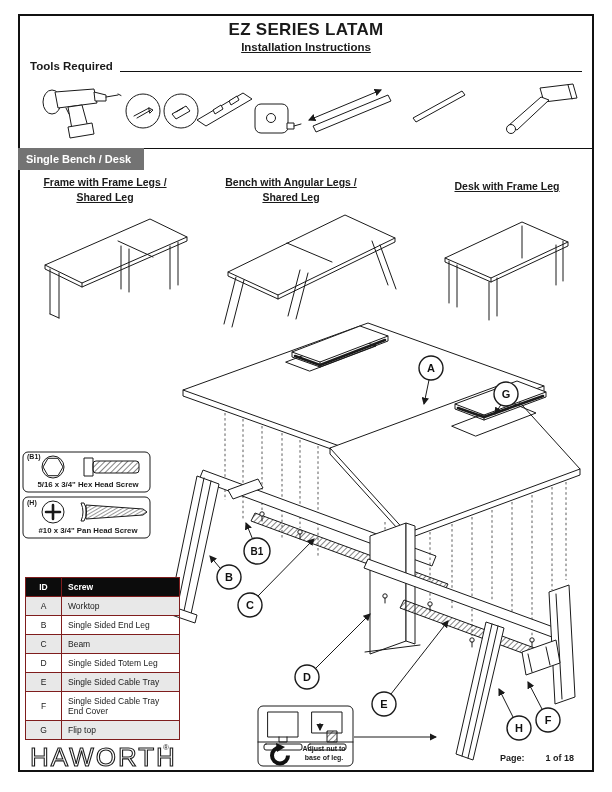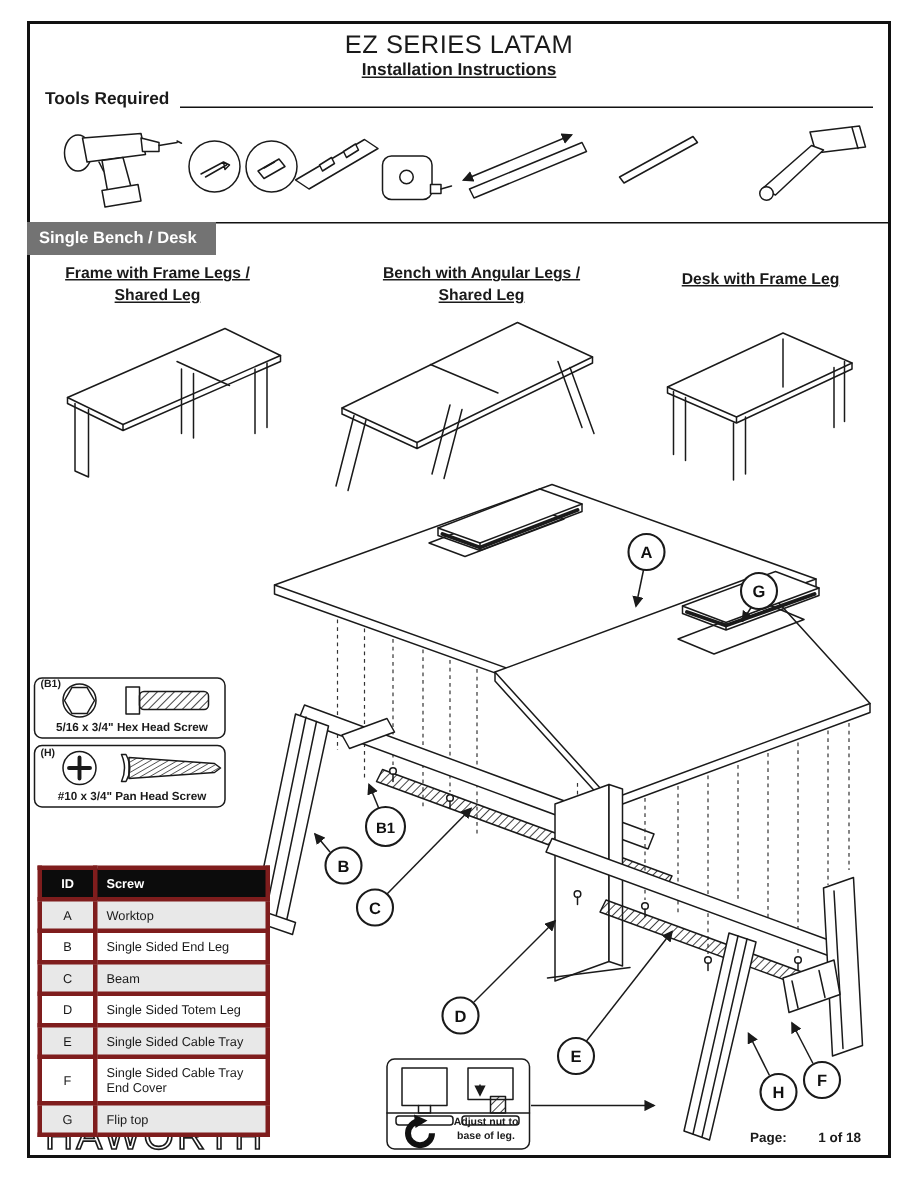--- a/index.html
+++ b/index.html
@@ -1,37 +1,37 @@
 <!DOCTYPE html>
 <html><head>
 <meta charset="utf-8">
 <style>
   html,body{margin:0;padding:0;background:#fff;}
   body{width:612px;height:792px;position:relative;font-family:"Liberation Sans",sans-serif;color:#1a1a1a;overflow:hidden;}
   .abs{position:absolute;}
   .page-border{left:18px;top:14px;width:572px;height:754px;border:2px solid #111;}
-  .title{left:0;right:0;top:20px;text-align:center;font-size:17px;font-weight:normal;letter-spacing:.3px;}
+  .title{left:0;right:0;top:20px;text-align:center;font-size:17px;font-weight:bold;letter-spacing:.3px;}
   .subtitle{left:0;right:0;top:41px;text-align:center;font-size:11.5px;font-weight:bold;text-decoration:underline;}
   .tools-label{left:30px;top:60px;font-size:11.5px;font-weight:bold;}
   .tools-rule{left:120px;right:30px;top:71px;border-top:1.5px solid #111;height:0;}
   .section-rule{left:18px;right:18px;top:148px;border-top:1.5px solid #111;height:0;}
   .section-label{left:18px;top:148px;width:126px;height:22px;background:#737373;color:#fff;font-size:11px;font-weight:bold;line-height:22px;padding-left:8px;box-sizing:border-box;}
   .variant{top:175px;text-align:center;font-weight:bold;font-size:10.5px;line-height:1.4;}
   .variant span{text-decoration:underline;}
   .v1{left:25px;width:160px;}
-  .v2{left:237px;width:168px;}
+  .v2{left:207px;width:168px;}
   .v3{left:428px;width:158px;top:179px;}
   .hw-id{font-size:7px;font-weight:bold;}
   .hw1-id{left:27px;top:453px;}
   .hw2-id{left:27px;top:499px;}
   .hw-label{width:122px;text-align:center;font-size:7.8px;font-weight:bold;}
   .hw1-label{left:27px;top:480px;}
   .hw2-label{left:27px;top:526px;}
   table.parts{left:25px;top:577px;width:155px;border-collapse:collapse;font-size:8.5px;}
-  table.parts th,table.parts td{border:3px solid #7f1d1d;padding:4px 6px;text-align:left;vertical-align:middle;margin-left:47px;}
+  table.parts th,table.parts td{border:1px solid #7f1d1d;padding:4px 6px;text-align:left;vertical-align:middle;margin-left:47px;}
   table.parts th{background:#0c0c0c;color:#fff;font-size:8.5px;}
   table.parts .cid{width:24px;text-align:center;}
   table.parts tr.shade td{background:#e8e8e8;}
   .inset-note{left:297px;top:744px;width:54px;text-align:center;font-size:7px;font-weight:bold;line-height:1.35;}
   .page-num{left:500px;top:753px;width:74px;display:flex;justify-content:space-between;font-size:9px;font-weight:bold;}
   
   .ln{fill:none;stroke:#1a1a1a;stroke-width:1;stroke-linejoin:round;stroke-linecap:round;}
   .fw{fill:#fff;stroke:#1a1a1a;stroke-width:1;stroke-linejoin:round;}
   .ht{fill:url(#hatch);stroke:#1a1a1a;stroke-width:1;stroke-linejoin:round;}
   .thick{fill:none;stroke:#1a1a1a;stroke-width:2.6;stroke-linecap:round;}

